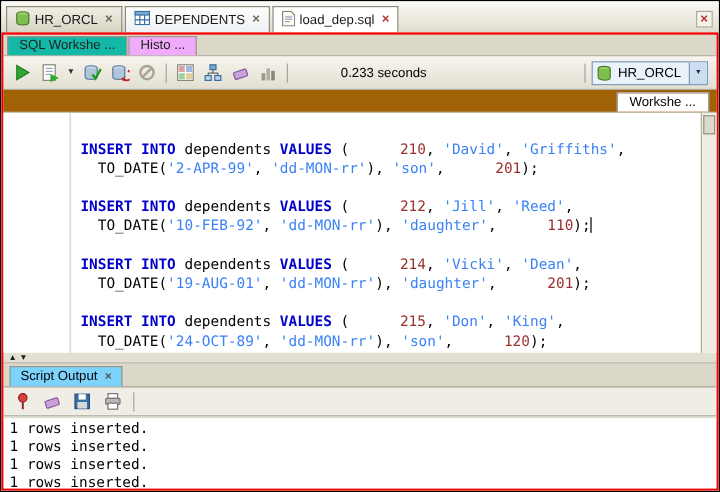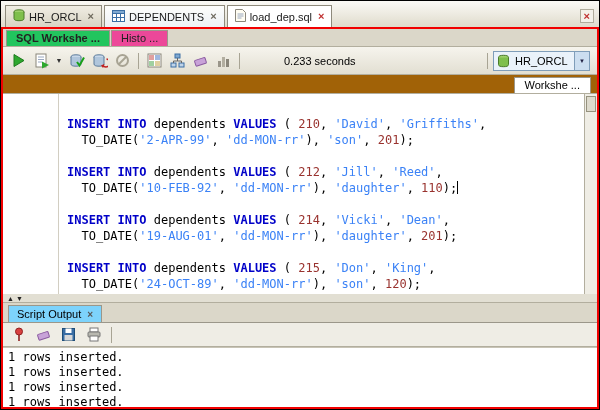--- a/index.html
+++ b/index.html
@@ -12,22 +12,22 @@
   .doc-tab.lite { background:linear-gradient(#FDFDFB,#EDF1F5); }
   .doc-tab.active { background:#FFFFFF; }
   .tclose { font-weight:bold; font-size:11px; color:#6E6A5E; margin-left:2px; line-height:1; }
   .doc-tab.active .tclose { color:#C03030; }
   .strip-close { margin-left:auto; margin-bottom:4px; font-weight:bold; font-size:11px; color:#C03030; border:1px solid #B0AC9C; background:#F4F2EA; padding:0 3px; line-height:12px; }
 
   
   .red-panel { flex:1; min-height:0; border:2px solid #F20000; display:flex; flex-direction:column; background:#EDEBE2; }
 
   .ws-tabbar { height:18px; flex:none; background:#DBD7C9; border-bottom:1px solid #B2AE9E; display:flex; align-items:flex-end; padding:2px 3px 0; gap:1px; }
-  .ws-tab { font-size:11px; padding:1px 9px 2px; border:1px solid #9B978A; border-bottom:none; background:#ec4899; color:#222; white-space:nowrap; }
-  .ws-tab.active { background:#22c55e;font-weight:bold; }
+  .ws-tab { font-size:11px; padding:1px 9px 2px; border:1px solid #9B978A; border-bottom:none; background:#f0abfc; color:#222; white-space:nowrap; }
+  .ws-tab.active { background:#14b8a6; }
 
   
   .toolbar { height:28px; flex:none; display:flex; align-items:center; padding:0 5px; gap:2px; background:linear-gradient(#F6F4ED,#E2DFD2); border-bottom:1px solid #B2AE9E; }
   .tbtn { width:21px; height:21px; display:flex; align-items:center; justify-content:center; flex:none; }
   .arrow-glyph { font-size:7px; color:#333; width:10px; text-align:center; }
   .tsep { width:1px; height:16px; background:#A8A494; margin:0 3px; flex:none; }
   .time-label { font-size:11px; color:#000; margin-left:4px; white-space:nowrap;padding-left:35px; }
   .tspacer { flex:1; }
   .conn-combo { display:flex; align-items:center; height:20px; border:1px solid #7F9DB9; background:#EAF2FA; margin-right:2px; }
   .conn-combo .clabel { font-size:11px; padding:0 6px 0 3px; color:#000; min-width:62px; }
@@ -36,21 +36,21 @@
   .sub-tabbar { height:19px; flex:none; background:#a16207; border-bottom:1px solid #B2AE9E; display:flex; align-items:flex-end; padding:2px 6px 0; gap:15px;justify-content:flex-end; }
   .sub-tab { font-size:11px; padding:1px 10px 2px; border:1px solid #9B978A; border-bottom:none; background:#CFCBBD; white-space:nowrap; }
   .sub-tab.active { background:#FFFFFF; }
 
   
   .editor { flex:1; min-height:0; display:flex; background:#fff; }
   .gutter { width:56px; flex:none; background:#FFFFFF; border-right:1px solid #D2CEC2; }
   .code { flex:1; font-family:"DejaVu Sans Mono",monospace; font-size:12px; line-height:16px; padding:22px 4px 0 8px; white-space:pre; overflow:hidden; color:#000; }
   .tk-k { color:#0000C8; font-weight:bold; }
   .tk-s { color:#3b82f6; }
-  .tk-n { color:#99322E; }
+  .tk-n { color:#99322E;margin-left:35px; }
   .tk-i, .tk-p, .tk-f { color:#000; }
   .caret { display:inline-block; width:1px; height:13px; background:#000; vertical-align:-2px; }
   .vscroll { width:13px; flex:none; background:#EFEDE5; border-left:1px solid #B2AE9E; position:relative; }
   .vthumb { position:absolute; top:2px; left:1px; right:1px; height:16px; background:#DDDACD; border:1px solid #96927F; }
 
   .splitter { height:9px; flex:none; background:#E2DFD3; border-bottom:1px solid #B2AE9E; display:flex; align-items:center; padding-left:4px; gap:2px; font-size:7px; color:#222; line-height:1; }
 
   .so-tabbar { height:20px; flex:none; background:#DBD7C9; border-bottom:1px solid #9B978A; display:flex; align-items:flex-end; padding:2px 5px 0; }
   .so-tab { display:flex; align-items:center; gap:6px; font-size:11px; padding:2px 8px; border:1px solid #9B978A; border-bottom:none; background:#7dd3fc; }
   .so-close { font-weight:bold; font-size:10px; color:#555; }

